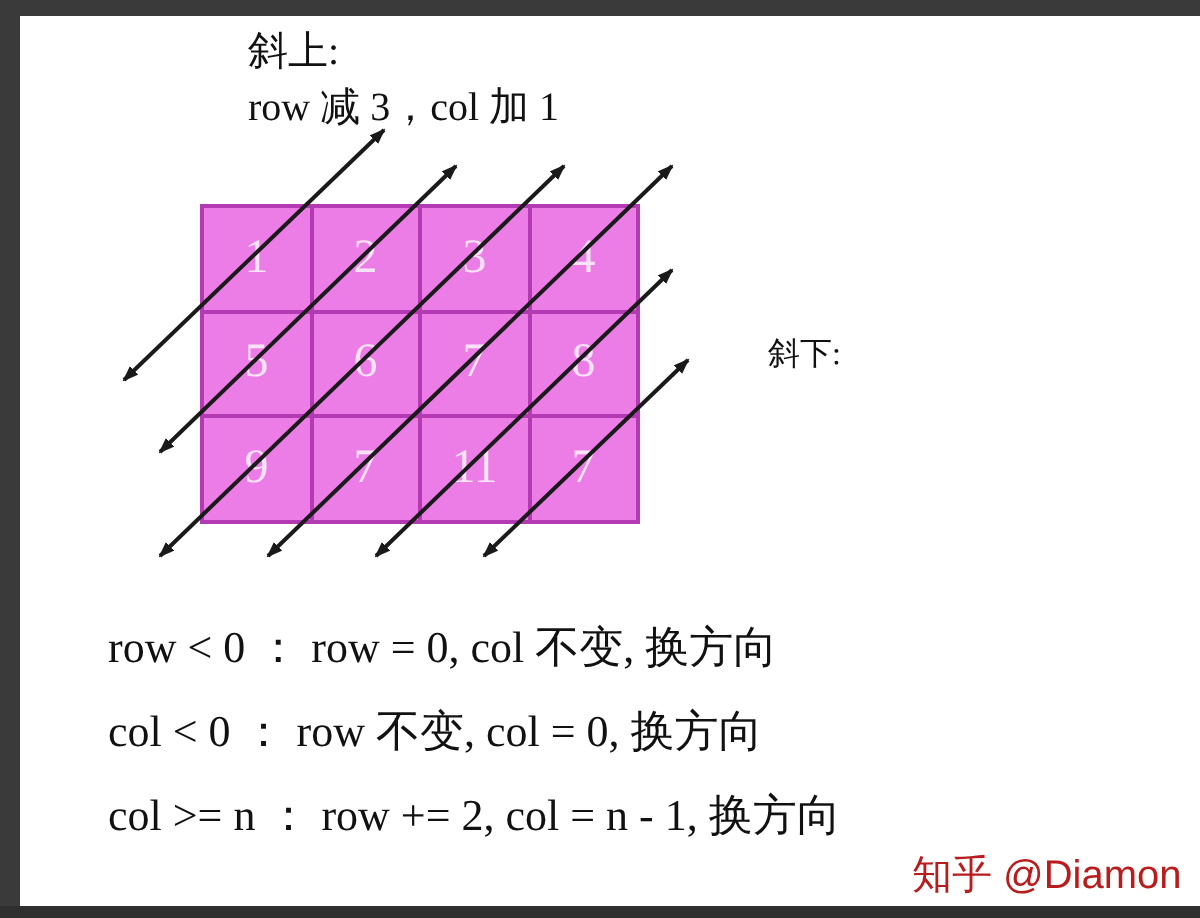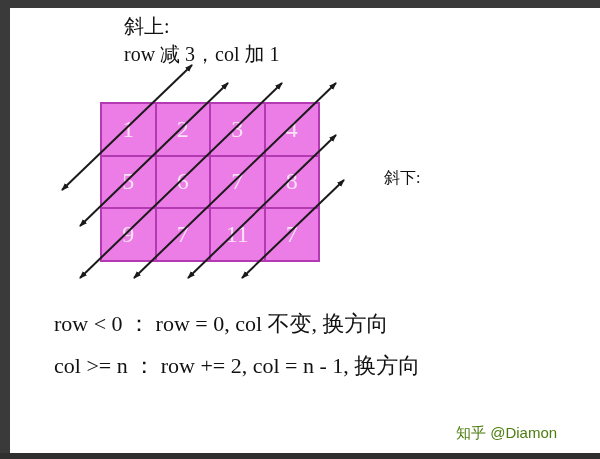--- a/index.html
+++ b/index.html
@@ -35,21 +35,21 @@
   }
 
   .arrows { position:absolute; left:0; top:0; width:600px; height:459px; pointer-events:none; }
 
   .rules { position:absolute; left:54px; top:303px; font-size:22px; }
   .rules .rule { height:42px; line-height:42px; white-space:nowrap;font-family:Liberation Serif, serif; }
 
   .watermark {
     position:absolute; left:456px; top:424px;
     font-family:"Liberation Sans","DejaVu Sans",sans-serif;
-    font-size:15px; color:#4d7c0f; white-space:nowrap;
+    font-size:20px; color:#b91c1c; white-space:nowrap;
   }
 </style>
 </head>
 <body>
 
 <div class="edge-top"></div>
 <div class="edge-left"></div>
 
 <div class="top-note">
   <div>斜上:</div>
@@ -89,18 +89,19 @@
     <line x1="242" y1="278" x2="344" y2="180"></line>
   </g>
 </svg>
 
 <div class="side-note">
   <div>斜下:</div>
 </div>
 
 <div class="rules">
   <div class="rule">row &lt; 0 ： row = 0, col 不变, 换方向</div>
+  <div class="rule">col &lt; 0 ： row 不变, col = 0, 换方向</div>
   <div class="rule">col &gt;= n ： row += 2, col = n - 1, 换方向</div>
 </div>
 
 <div class="watermark">知乎 @Diamon</div>
 
 <div class="edge-bottom"></div>
 
 </body></html>

